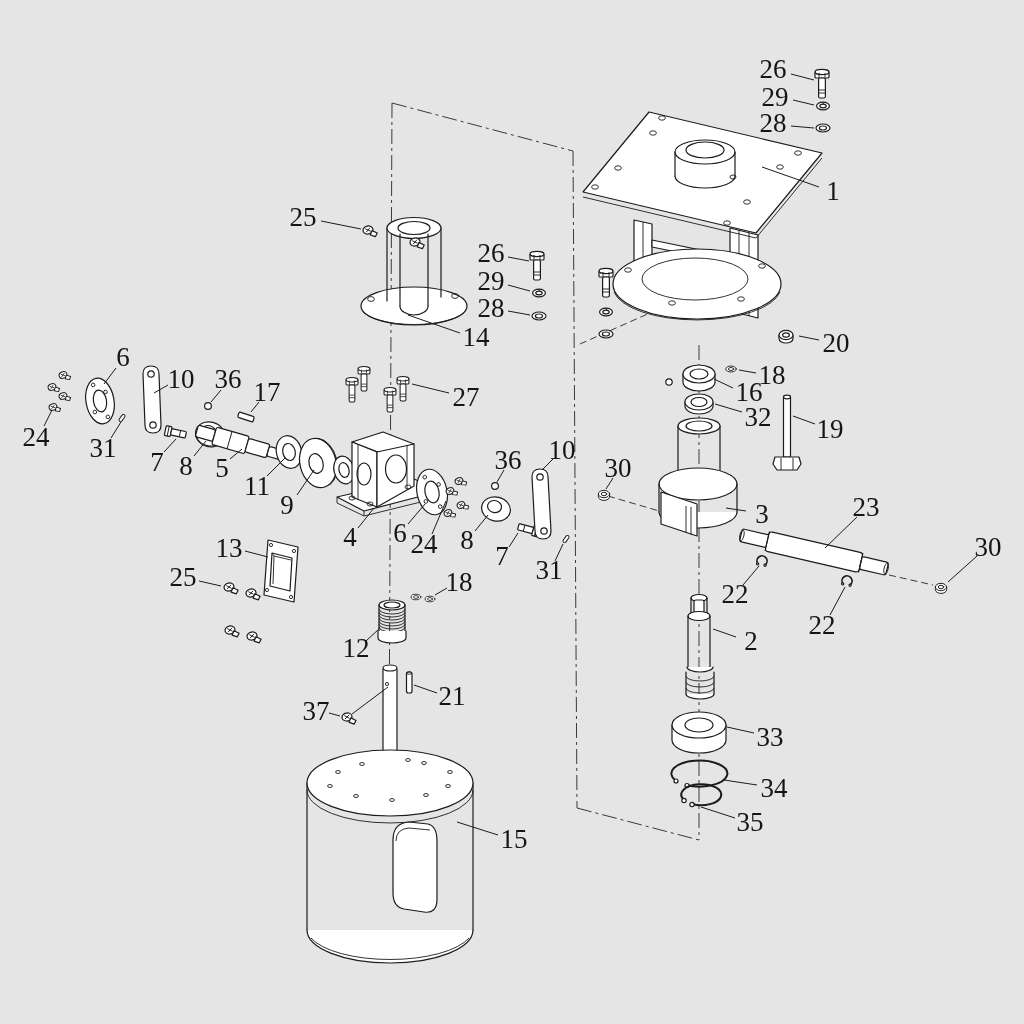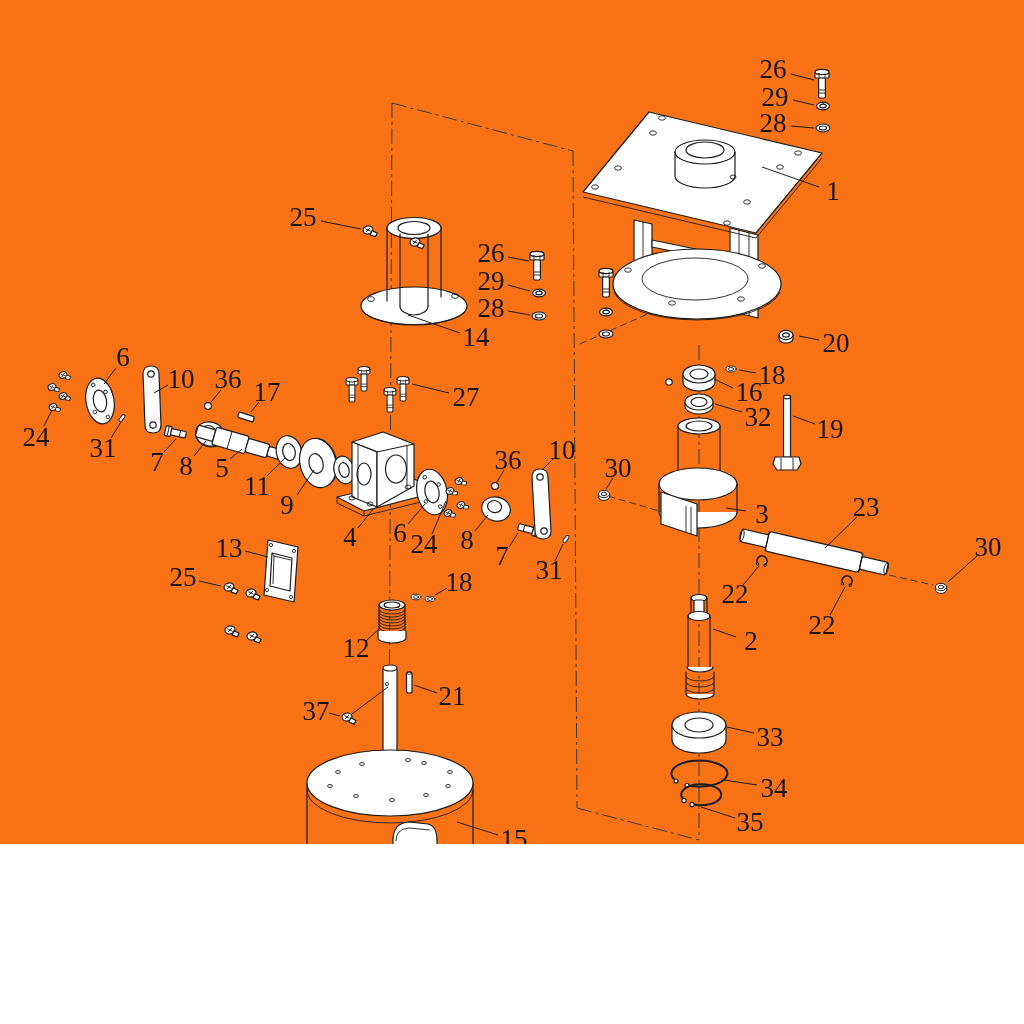--- a/index.html
+++ b/index.html
@@ -1,16 +1,16 @@
 <!DOCTYPE html>
 <html><head>
 <meta charset="utf-8">
 <style>
   html,body{margin:0;padding:0;background:#fff;}
-  .stage{position:relative;width:1024px;height:844px;background:#f97316;overflow:hidden;
+  .stage{position:relative;width:1024px;height:1024px;background:#e5e5e5;overflow:hidden;
          font-family:"Liberation Serif", serif;}
   svg{display:block}
   .part{fill:#fff;stroke:#1c1c1c;stroke-width:1.2;stroke-linejoin:round;stroke-linecap:round;}
   .thin{fill:none;stroke:#1c1c1c;stroke-width:0.9;}
   .dashdot{fill:none;stroke:#3a3a3a;stroke-width:1;stroke-dasharray:15 4 3 4;}
   .dash{fill:none;stroke:#3a3a3a;stroke-width:1;stroke-dasharray:7 4;}
   .leader{stroke:#1c1c1c;stroke-width:1;}
   .callout-text{font-family:"Liberation Serif", serif;fill:#151515;}
 </style>
 </head>

